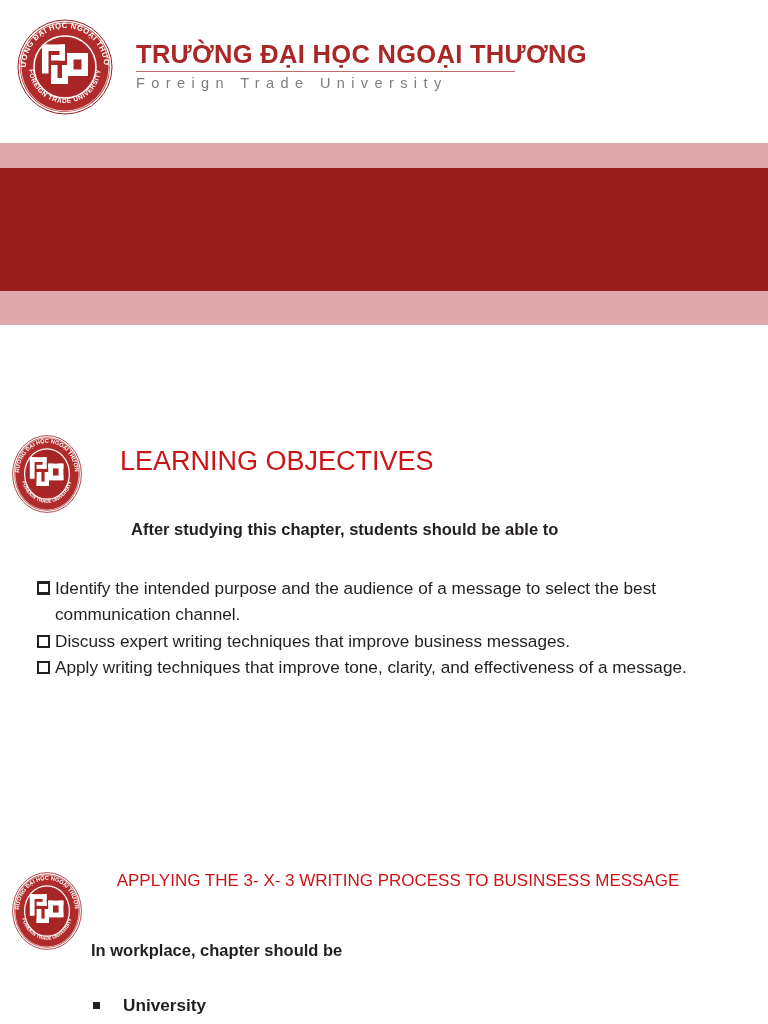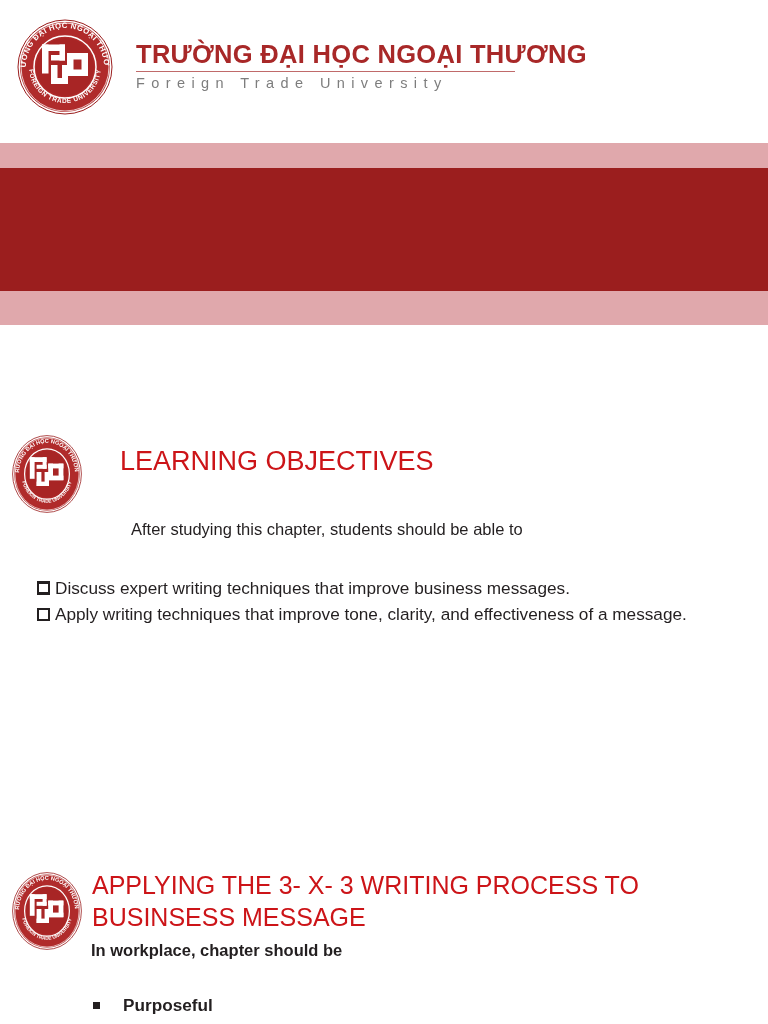--- a/index.html
+++ b/index.html
@@ -108,21 +108,21 @@
     font-size: 27px;
     color: #cc1418;
     line-height: 1.15;
     font-weight: normal;
     font-family: "Liberation Sans", "DejaVu Sans", sans-serif;
   }
   #objectives-subheading {
     position: absolute;
     left: 131px; top: 90px;
     font-size: 16.5px;
-    font-weight: normal;
+    font-weight: bold;
     color: #231f20;
     white-space: nowrap;
   }
   #objectives-list {
     position: absolute;
     left: 36px; top: 144px;
     width: 706px;
     list-style: none;
     margin: 0;
     padding: 0;
@@ -150,21 +150,22 @@
     position: absolute;
     left: 0; top: 865px;
     width: 768px;
   }
   #applying-logo { left: 11px; top: 5px; }
 
   #applying-heading {
     position: absolute;
     left: 92px; top: 5px;
     width: 612px;
-    font-size: 25px;
+    text-align: center;
+    font-size: 17px;
     color: #cc1418;
     line-height: 1.26;
     font-weight: normal;
   }
   #applying-subheading {
     position: absolute;
     left: 91px; top: 76px;
     font-size: 16.5px;
     font-weight: bold;
     color: #231f20;
@@ -289,20 +290,21 @@
   <div id="objectives-heading">LEARNING OBJECTIVES</div>
 
   <div id="objectives-subheading">After studying this chapter, students should be able to</div>
 
   <ul id="objectives-list">
     <li>
       <span class="box-bullet"></span>
     </li>
     <li>
       <span class="box-bullet"></span>
+      <span>Identify  the intended purpose and the audience of a message to select the best communication channel.</span>
     </li>
     <li>
       <span class="box-bullet"></span>
       <span>Discuss  expert writing techniques that improve business messages.</span>
     </li>
     <li>
       <span class="box-bullet"></span>
       <span>Apply writing techniques that improve tone, clarity, and effectiveness of a message.</span>
     </li>
   </ul>
@@ -344,17 +346,17 @@
     </svg>
   </div>
 
   <div id="applying-heading">APPLYING THE 3- X- 3 WRITING PROCESS TO BUSINSESS MESSAGE</div>
 
   <div id="applying-subheading">In workplace, chapter should be</div>
 
   <ul id="applying-list">
     <li>
       <span class="square-bullet"></span>
-      <span>Purposeful</span>
+      <span>University</span>
     </li>
   </ul>
 
 </div>
 
 </body></html>

